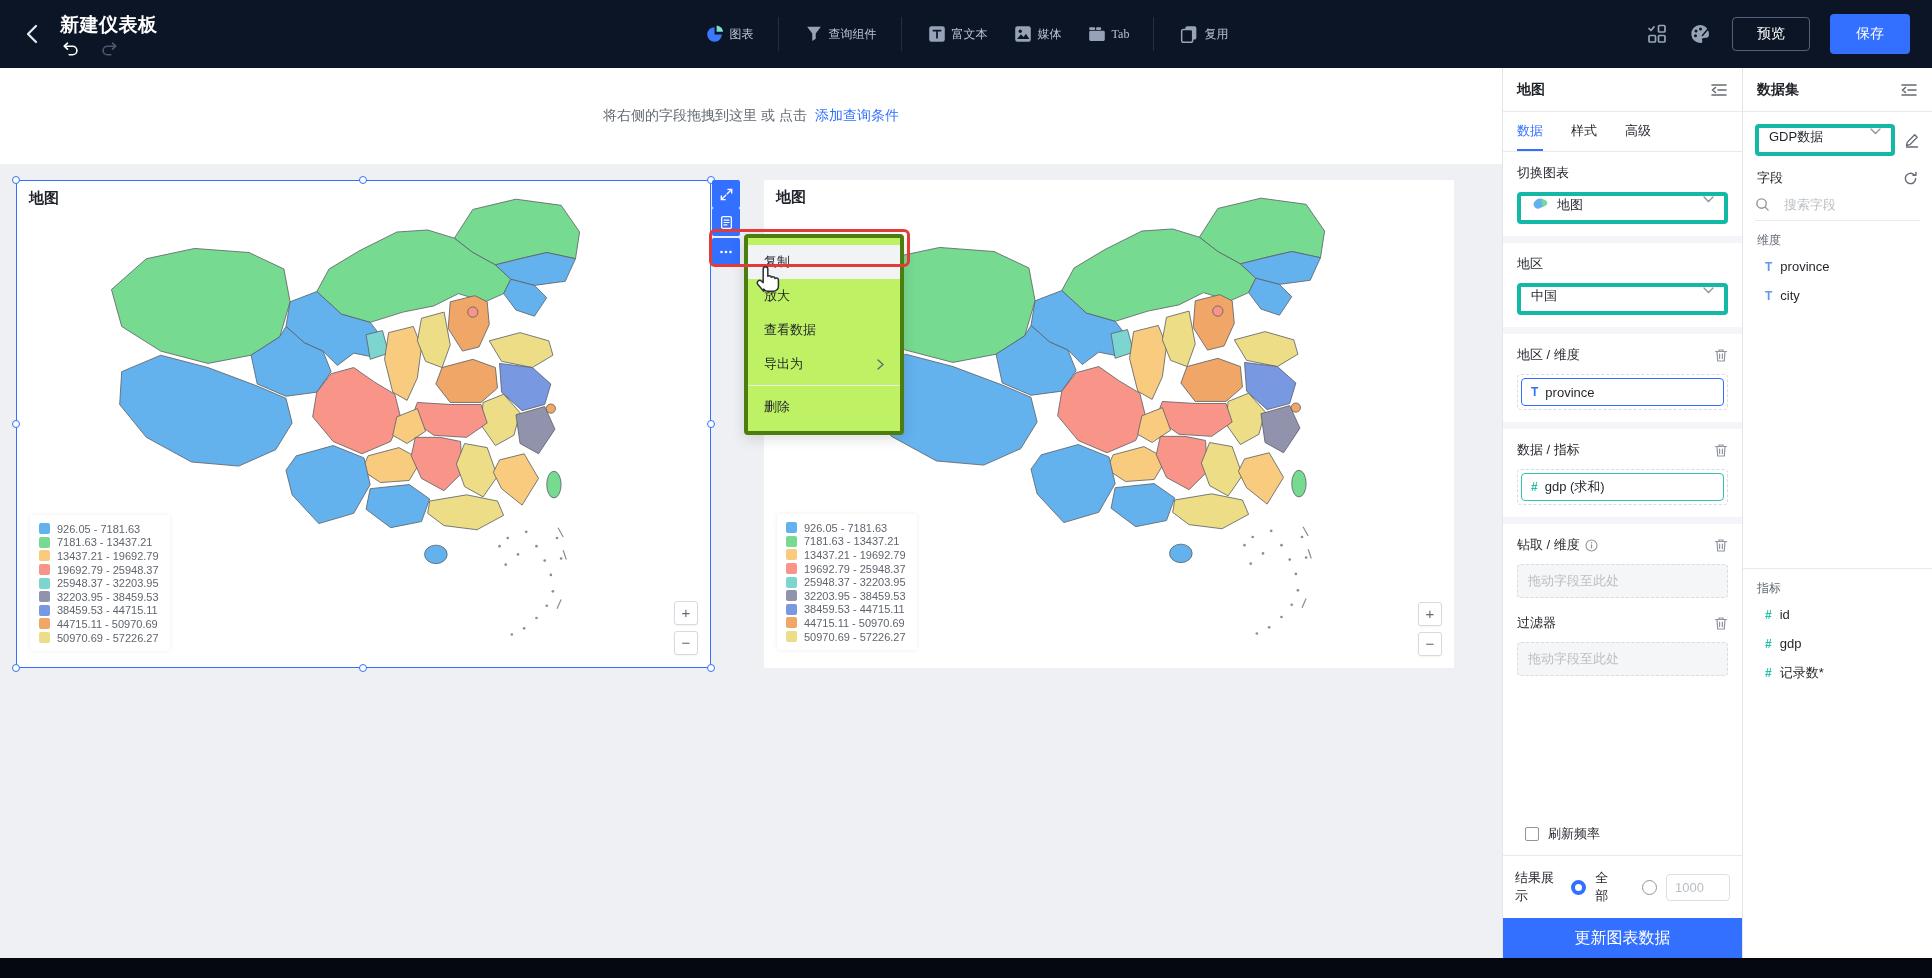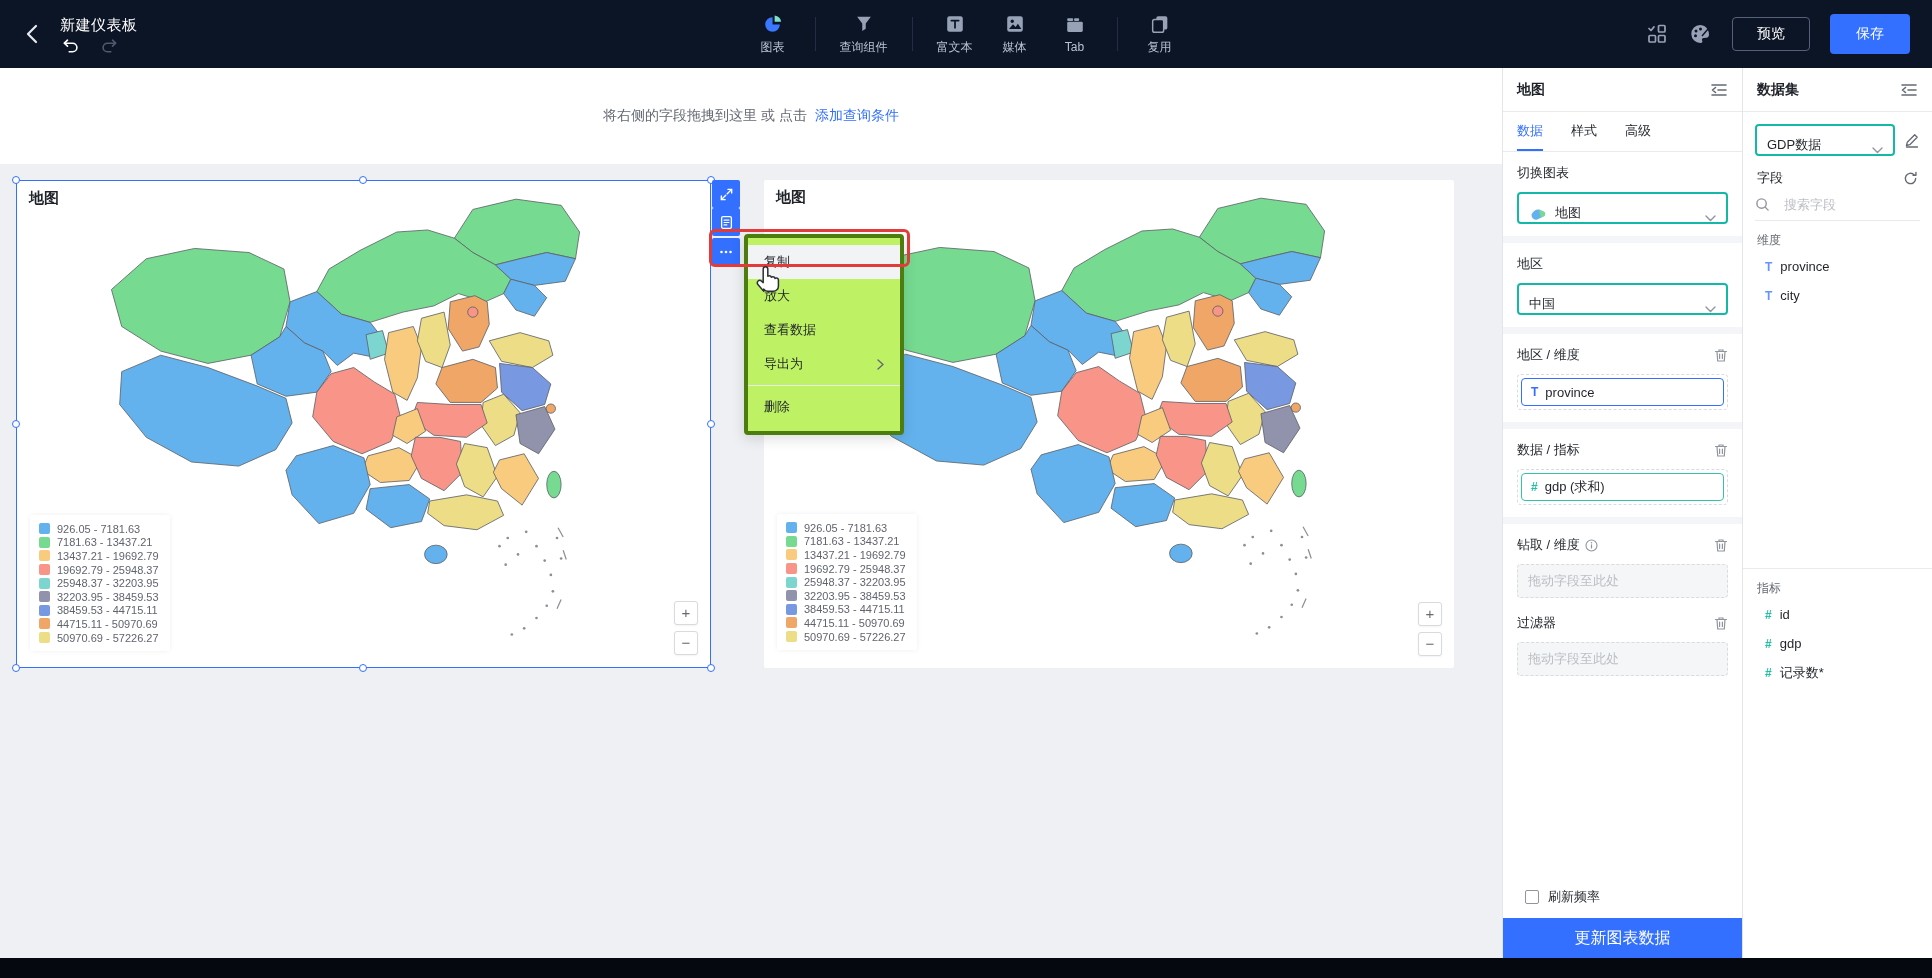--- a/index.html
+++ b/index.html
@@ -3,24 +3,24 @@
 <meta charset="utf-8">
 <style>
   * { box-sizing: border-box; margin: 0; padding: 0; }
   html,body { width:1932px; height:978px; overflow:hidden; background:#05090f;
     font-family:"Liberation Sans","DejaVu Sans",sans-serif; }
   
   .topbar { height:68px; background:#0c1526; display:flex; align-items:center; padding:0 22px; }
   .tb-left { display:flex; align-items:center; gap:16px; flex:1; }
   .back-btn svg { display:block; }
   .title-block { display:flex; flex-direction:column; gap:3px; }
-  .tb-title { color:#fff; font-size:15px; font-weight:400; letter-spacing:.5px; }
+  .tb-title { color:#fff; font-size:19px; font-weight:700; letter-spacing:.5px; }
   .undo-redo { display:flex; gap:22px; margin-left:2px; }
   .tb-center { display:flex; align-items:center; gap:24px; }
-  .tool { display:flex; flex-direction:column; align-items:center; gap:4px; color:#b9c2d3; font-size:12px; min-width:36px; cursor:pointer; }
+  .tool { display:flex; flex-direction:row; align-items:center; gap:4px; color:#b9c2d3; font-size:12px; min-width:36px; cursor:pointer;font-family:Liberation Serif, serif; }
   .tool svg { width:22px; height:22px; display:block; }
   .tb-divider { width:1px; height:34px; background:#232d45; }
   .tb-right { display:flex; align-items:center; gap:20px; flex:1; justify-content:flex-end; }
   .icon-btn { cursor:pointer; display:flex; }
   .btn-preview { height:34px; padding:0 24px; border:1px solid #566179; border-radius:4px; color:#fff; font-size:14px; background:transparent; cursor:pointer; }
   .btn-save { height:40px; padding:0 26px; background:#3370ff; border:none; border-radius:4px; color:#fff; font-size:14px; cursor:pointer; }
   
   .main { display:flex; height:890px; }
   .canvas { position:relative; flex:1; background:#eef0f4; overflow:hidden; }
   .hint-bar { height:96px; background:#fff; display:flex; align-items:center; justify-content:center; font-size:14px; color:#646a73; }
@@ -49,21 +49,21 @@
   
   .config-panel { width:241px; background:#fff; border-left:1px solid #e2e5ea; border-right:1px solid #e2e5ea; display:flex; flex-direction:column; }
   .panel-header { height:44px; flex:0 0 44px; display:flex; align-items:center; justify-content:space-between; padding:0 14px; border-bottom:1px solid #e8eaed; }
   .panel-title { font-size:14px; font-weight:700; color:#1f2329; }
   .cfg-tabs { display:flex; gap:28px; padding:0 14px; border-bottom:1px solid #e8eaed; height:40px; flex:0 0 40px; }
   .cfg-tab { font-size:13px; color:#1f2329; display:flex; align-items:center; border-bottom:2px solid transparent; cursor:pointer; }
   .cfg-tab.active { color:#3370ff; border-bottom-color:#3370ff; }
   .cfg-section { padding:12px 14px; }
   .cfg-label { font-size:13px; color:#1f2329; margin-bottom:10px; display:flex; align-items:center; gap:5px; }
   .cfg-label-row { display:flex; justify-content:space-between; align-items:center; margin-bottom:10px; font-size:13px; color:#1f2329; }
-  .select { height:32px; border:2px solid #14b8a6; border-radius:4px; display:flex; align-items:flex-end; gap:7px; padding:0 10px; font-size:13px; color:#1f2329; background:#fff; cursor:pointer; }
+  .select { height:32px; border:4px solid #14b8a6; border-radius:4px; display:flex; align-items:flex-start; gap:7px; padding:0 10px; font-size:13px; color:#1f2329; background:#fff; cursor:pointer; }
   .select .grow { flex:1; }
   .sep { height:7px; background:#f4f5f8; flex:0 0 7px; }
   .chip-outer { border:1px dashed #d8dbe0; border-radius:4px; padding:3px; }
   .chip { height:28px; border:1px solid #3370ff; border-radius:4px; display:flex; align-items:center; gap:7px; padding:0 9px; font-size:13px; color:#1f2329; background:#fff; cursor:grab; }
   .chip .fi-t { color:#3370ff; }
   .chip.metric { border-color:#34c3a8; }
   .drop-placeholder { height:34px; border:1px dashed #d8dbe0; background:#f5f6f7; border-radius:4px; color:#bbbfc4; font-size:13px; line-height:32px; padding-left:10px; }
   .spacer { flex:1; }
   .refresh-row { padding:10px 14px 12px; display:flex; align-items:center; gap:9px; font-size:13px; color:#1f2329;margin-left:8px; }
   .checkbox { width:14px; height:14px; border:1px solid #8f959e; border-radius:2px; background:#fff; cursor:pointer; }
@@ -681,20 +681,27 @@
       </div>
       <div class="drop-placeholder">拖动字段至此处</div>
     </div>
 
     <div class="spacer"></div>
 
     <div class="refresh-row">
       <span class="checkbox"></span>
       <span>刷新频率</span>
     </div>
+    <div class="result-row">
+      <span>结果展示</span>
+      <span class="radio on"></span>
+      <span>全部</span>
+      <span class="radio off"></span>
+      <input class="limit-input" value="1000" style="">
+    </div>
     <button class="update-btn">更新图表数据</button>
   </aside>
 
   <aside class="dataset-panel">
     <div class="panel-header">
       <span class="panel-title">数据集</span>
       <span class="icon-btn">
         <svg width="18" height="14" viewBox="0 0 18 14">
             <path d="M2 2h14M2 12h14M8 7h8" stroke="#646a73" stroke-width="1.6" stroke-linecap="round"></path>
             <path d="M5.5 4.5 2.5 7l3 2.5" fill="none" stroke="#646a73" stroke-width="1.6" stroke-linecap="round" stroke-linejoin="round"></path>

